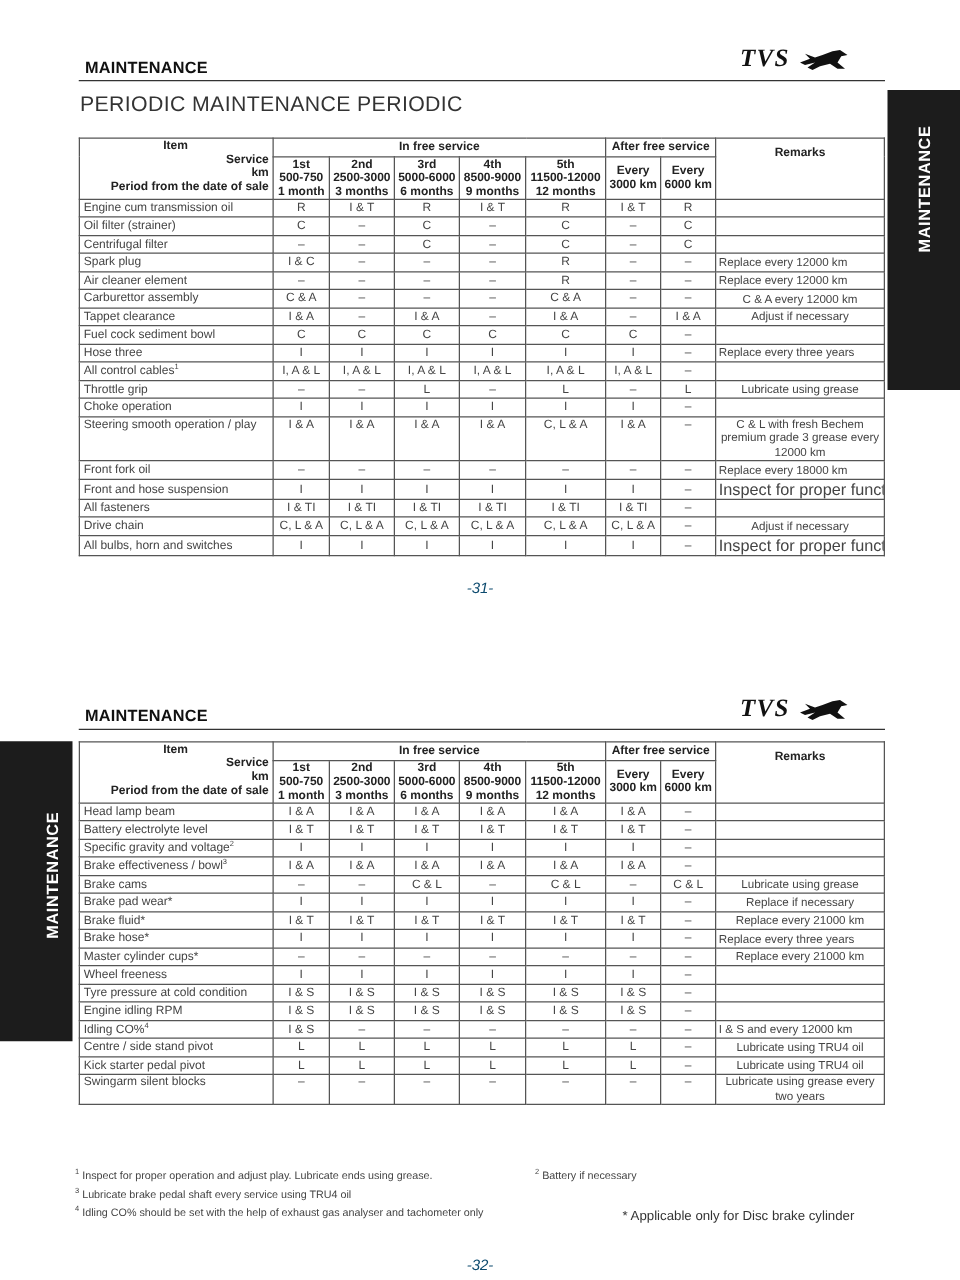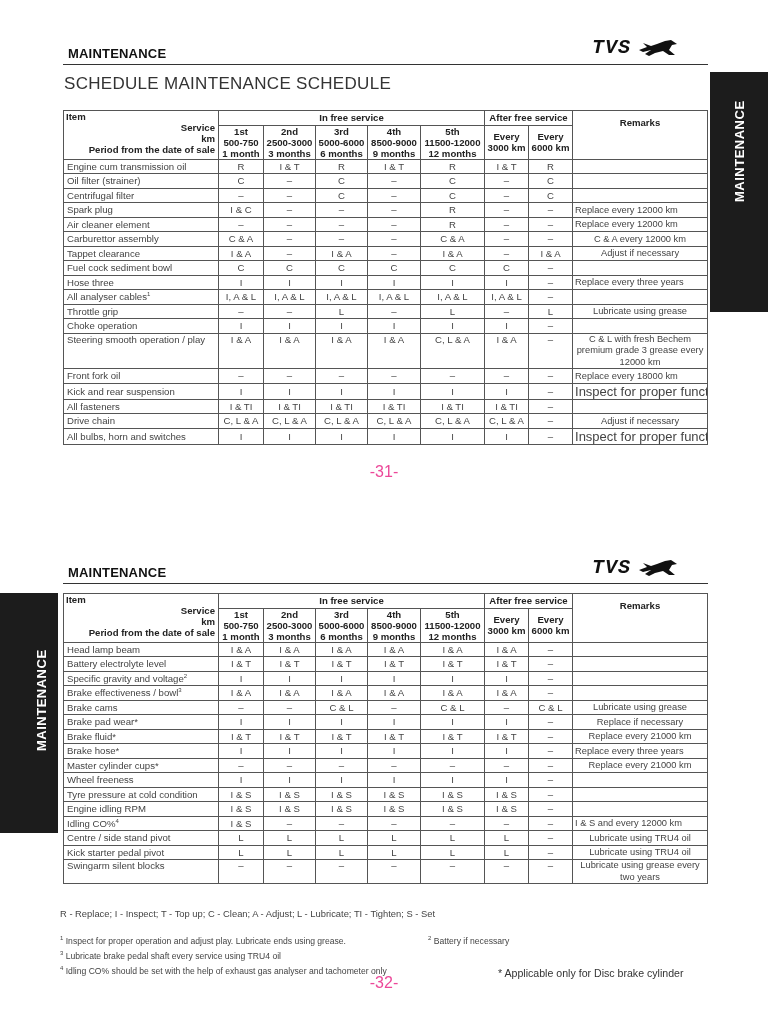--- a/index.html
+++ b/index.html
@@ -3,56 +3,56 @@
 <meta charset="utf-8">
 <style>
   * { box-sizing: border-box; margin: 0; padding: 0; }
   body { width: 768px; height: 1024px; background: #ffffff; position: relative; overflow: hidden; font-family: "Liberation Sans", sans-serif; color: #222; }
   .page { position: absolute; left: 0; width: 768px; }
   .page1 { top: 0; height: 520px; }
   .page2 { top: 520px; height: 504px; }
   .hdr-title { position: absolute; left: 68px; font-weight: bold; font-size: 13px; letter-spacing: 0.2px; color: #111; }
   .hdr-rule { position: absolute; left: 63px; width: 645px; height: 1px; background: #333; }
   .logo { position: absolute; left: 592px; display: flex; align-items: center; gap: 6px; }
-  .logo-text { font-family: Liberation Mono, monospace; font-weight: bold; font-style: italic; font-size: 20px; color: #111; letter-spacing: 1px; }
+  .logo-text { font-family: Liberation Serif, serif; font-weight: bold; font-style: italic; font-size: 20px; color: #111; letter-spacing: 1px; }
   .side-tab { position: absolute; background: #1c1c1c; width: 58px; }
   .side-tab span { position: absolute; color: #fff; font-weight: bold; font-size: 13px; letter-spacing: 0.5px; transform: rotate(-90deg); transform-origin: left top; white-space: nowrap; }
   .section-title { position: absolute; left: 64px; top: 74px; font-size: 17px; color: #333; letter-spacing: 0.3px; }
   table.sched { position: absolute; left: 63px; width: 644px; border-collapse: collapse; font-size: 9.6px; color: #444; table-layout: fixed; }
   table.sched td, table.sched th { border: 1px solid #555; padding: 0 2px; height: 14.5px; text-align: center; vertical-align: middle; white-space: nowrap; overflow: hidden; }
   table.sched th { font-weight: bold; color: #222; font-size: 9.6px; line-height: 11px; }
   table.sched td.item { text-align: left; padding-left: 3px; }
   table.sched td.rem { font-size: 9.3px; }
   table.sched td.rem.small { font-size: 13px; }
   table.sched td.wrap { white-space: normal; line-height: 11.5px; }
   .hdr-item-cell { text-align: right !important; padding-right: 3px !important; }
-  .hdr-item-cell .lbl-item { display: block; text-align: left; }
+  .hdr-item-cell .lbl-item { display: block; text-align: center; }
   sup { font-size: 6px; }
-  .page-num { position: absolute; width: 100%; text-align: center; font-size: 16px; color: #ec4899; }
+  .page-num { position: absolute; width: 100%; text-align: center; font-size: 12px; color: #0c4a6e; font-style: italic; }
   .legend { position: absolute; left: 60px; font-size: 9.4px; color: #444; }
   .fn { position: absolute; left: 60px; font-size: 8.6px; color: #444; }
   .fn-right { position: absolute; font-size: 8.6px; color: #444; }
   .disc-note { position: absolute; left: 498px; font-size: 10.6px; color: #333; }
 </style>
 </head>
 <body>
 
 <div class="page page1">
   <div class="hdr-title" style="top:46px;">MAINTENANCE</div>
   <div class="logo" style="top:36px;">
     <span class="logo-text">TVS</span>
     <svg width="42" height="20" viewBox="0 0 42 20">
       <path d="M2 12 L10 9 L6 5 L14 8 L20 6 L28 3 L34 2 L40 6 L35 7 L32 12 L38 17 L32 17 L26 13 L18 15 L12 18 L8 16 L14 12 L6 14 Z" fill="#111"></path>
     </svg>
   </div>
   <div class="hdr-rule" style="top:64px;"></div>
   <div class="side-tab" style="left:710px; top:72px; height:240px;">
     <span style="left:22px; top:130px;">MAINTENANCE</span>
   </div>
-  <div class="section-title">SCHEDULE MAINTENANCE SCHEDULE</div>
+  <div class="section-title">PERIODIC MAINTENANCE PERIODIC</div>
 
   <table class="sched" id="t1" style="top:110px;">
     <colgroup>
       <col style="width:155px">
         <col style="width:45px">
         <col style="width:52px">
         <col style="width:52px">
         <col style="width:53px">
         <col style="width:64px">
         <col style="width:44px">
@@ -201,21 +201,21 @@
           <td>I</td>
           <td>I</td>
           <td>I</td>
           <td>I</td>
           <td>I</td>
           <td>I</td>
           <td>–</td>
           <td class="rem" style="text-align: left;">Replace every three years</td>
         </tr>
         <tr>
-          <td class="item"><span>All analyser cables</span><sup>1</sup></td>
+          <td class="item"><span>All control cables</span><sup>1</sup></td>
           <td>I, A &amp; L</td>
           <td>I, A &amp; L</td>
           <td>I, A &amp; L</td>
           <td>I, A &amp; L</td>
           <td>I, A &amp; L</td>
           <td>I, A &amp; L</td>
           <td>–</td>
           <td class="rem"></td>
         </tr>
         <tr>
@@ -256,21 +256,21 @@
           <td>–</td>
           <td>–</td>
           <td>–</td>
           <td>–</td>
           <td>–</td>
           <td>–</td>
           <td>–</td>
           <td class="rem" style="text-align: left;">Replace every 18000 km</td>
         </tr>
         <tr>
-          <td class="item"><span>Kick and rear suspension</span></td>
+          <td class="item"><span>Front and hose suspension</span></td>
           <td>I</td>
           <td>I</td>
           <td>I</td>
           <td>I</td>
           <td>I</td>
           <td>I</td>
           <td>–</td>
           <td class="rem small" style="text-align: left;">Inspect for proper functioning</td>
         </tr>
         <tr>
@@ -558,21 +558,20 @@
           <td style="vertical-align: top;">–</td>
           <td style="vertical-align: top;">–</td>
           <td style="vertical-align: top;">–</td>
           <td style="vertical-align: top;">–</td>
           <td style="vertical-align: top;">–</td>
           <td class="rem wrap">Lubricate using grease every two years</td>
         </tr>
       </tbody>
   </table>
 
-  <div class="legend" style="top:388px;">R - Replace;  I - Inspect;  T - Top up;  C - Clean;  A - Adjust;  L - Lubricate;  TI - Tighten;  S - Set</div>
   <div class="fn" style="top:415px;"><sup>1</sup> <span>Inspect for proper operation and adjust play. Lubricate ends using grease.</span></div>
   <div class="fn-right" style="left:428px; top:415px;"><sup>2</sup> <span>Battery if necessary</span></div>
   <div class="fn" style="top:430px;"><sup>3</sup> <span>Lubricate brake pedal shaft every service using TRU4 oil</span></div>
   <div class="fn" style="top:445px;"><sup>4</sup> <span>Idling CO% should be set with the help of exhaust gas analyser and tachometer only</span></div>
   <div class="disc-note" style="top:447px;">*  Applicable only for Disc brake cylinder</div>
 
-  <div class="page-num" style="top:454px;">-32-</div>
+  <div class="page-num" style="top:485px;">-32-</div>
 </div>
 
 </body></html>

